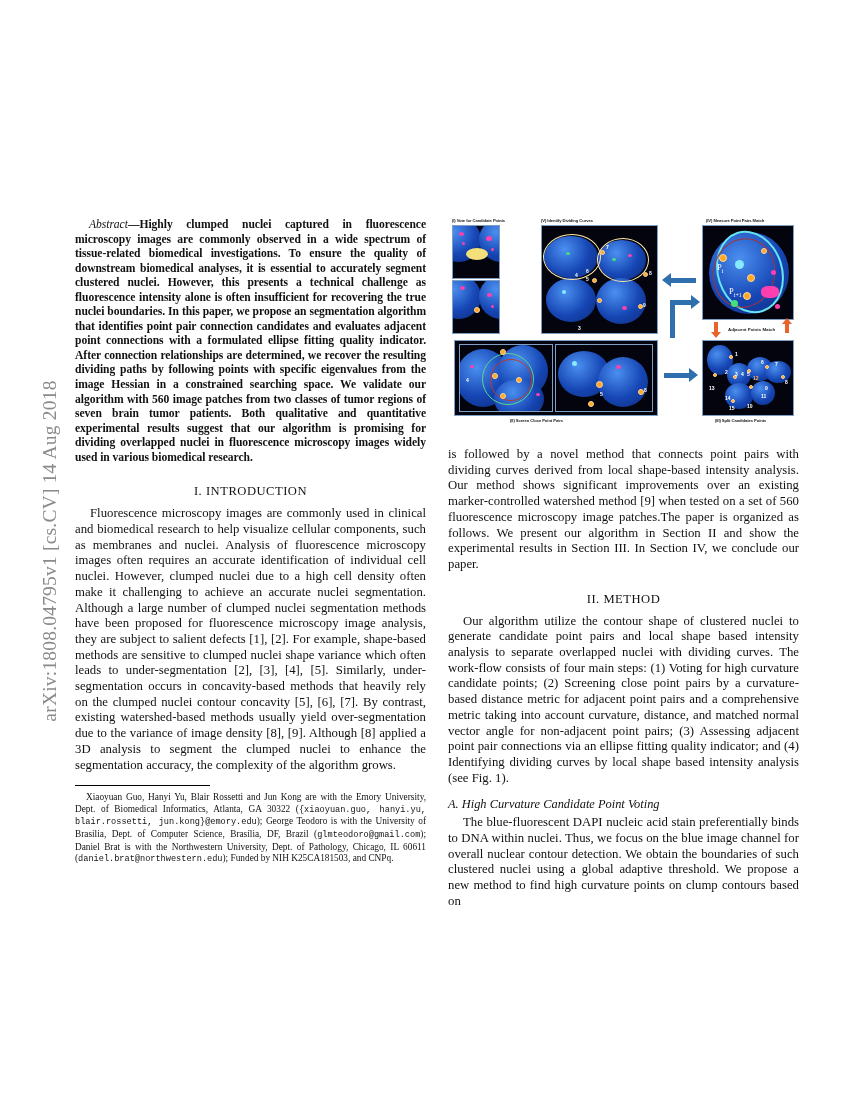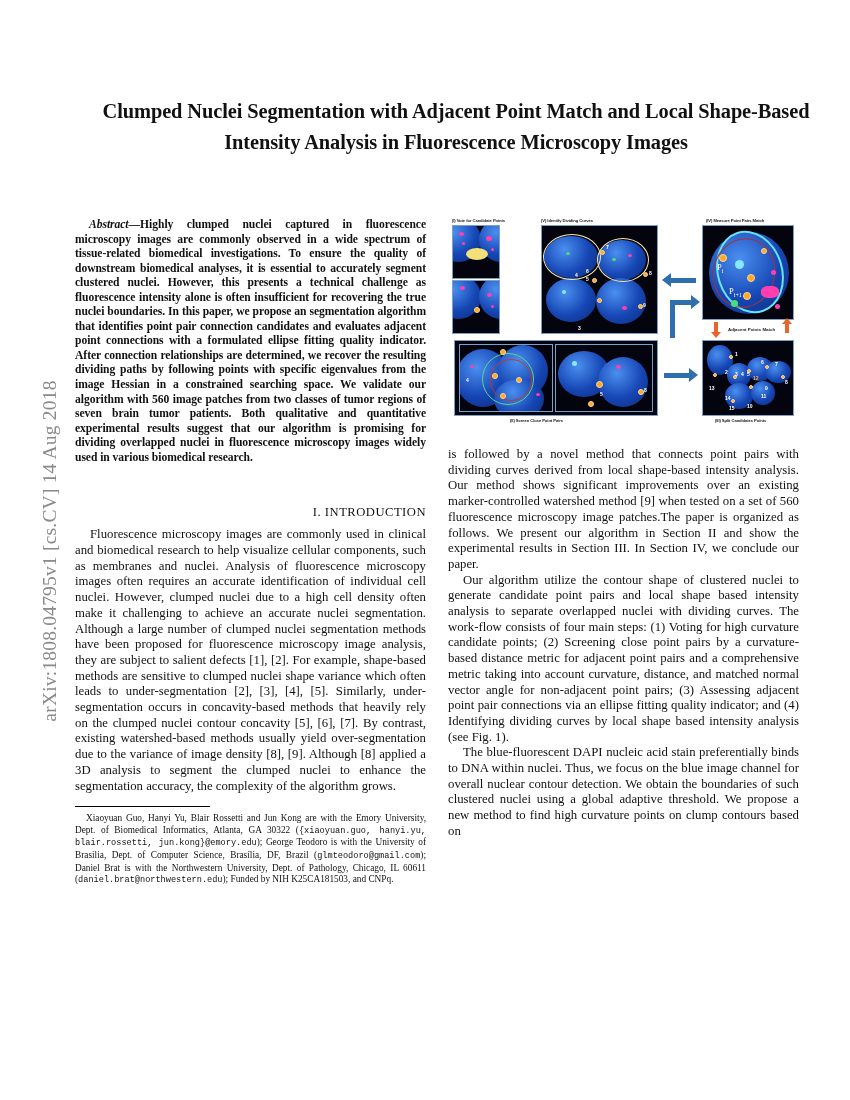--- a/index.html
+++ b/index.html
@@ -87,28 +87,28 @@
     hyphens: manual;
   }
 
   .abstract {
     font-weight: bold;
     font-size: 11.6px;
     line-height: 14.55px;
     text-indent: 14px;
     letter-spacing: -0.05px;
   }
-  .abstract i { font-weight: bold; font-style: italic; }
+  .abstract i { font-weight: normal; font-style: italic; }
 
   .sec-head {
-    text-align: right;
+    text-align: center;
     font-size: 12.6px;
     font-variant: small-caps;
     letter-spacing: 0.5px;
-    margin: 40px 0 7px 0;
+    margin: 19px 0 7px 0;
     font-family: Liberation Serif, serif;
   }
   .subsec-head {
     font-size: 12.4px;
     font-style: italic;
     margin: 11px 0 3px 0;
     text-align: left;
   }
 
   .body-par {
@@ -198,21 +198,20 @@
 </style>
 </head>
 <body>
 
 <div class="arxiv-stamp">
   <span>arXiv:1808.04795v1  [cs.CV]  14 Aug 2018</span>
 </div>
 
 <div class="page">
 
-  <h1 class="title">Clumped Nuclei Segmentation with Adjacent Point Match and Local Shape-Based Intensity Analysis in Fluorescence Microscopy Images</h1>
 
   <div class="columns">
 
     <div class="col">
 
       <p class="abstract"><i>Abstract</i><span>—</span><span>Highly clumped nuclei captured in fluorescence microscopy images are commonly observed in a wide spectrum of tissue-related biomedical investigations. To ensure the quality of downstream biomedical analyses, it is essential to accurately segment clustered nuclei. However, this presents a technical challenge as fluorescence intensity alone is often insufficient for recovering the true nuclei boundaries. In this paper, we propose an segmentation algorithm that identifies point pair connection candidates and evaluates adjacent point connections with a formulated ellipse fitting quality indicator. After connection relationships are determined, we recover the resulting dividing paths by following points with specific eigenvalues from the image Hessian in a constrained searching space. We validate our algorithm with 560 image patches from two classes of tumor regions of seven brain tumor patients. Both qualitative and quantitative experimental results suggest that our algorithm is promising for dividing overlapped nuclei in fluorescence microscopy images widely used in various biomedical research.</span></p>
 
       <div class="sec-head">I.  INTRODUCTION</div>
 
       <p class="body-par">Fluorescence microscopy images are commonly used in clinical and biomedical research to help visualize cellular components, such as membranes and nuclei. Analysis of fluorescence microscopy images often requires an accurate identification of individual cell nuclei. However, clumped nuclei due to a high cell density often make it challenging to achieve an accurate nuclei segmentation. Although a large number of clumped nuclei segmentation methods have been proposed for fluorescence microscopy image analysis, they are subject to salient defects [1], [2]. For example, shape-based methods are sensitive to clumped nuclei shape variance which often leads to under-segmentation [2], [3], [4], [5]. Similarly, under-segmentation occurs in concavity-based methods that heavily rely on the clumped nuclei contour concavity [5], [6], [7]. By contrast, existing watershed-based methods usually yield over-segmentation due to the variance of image density [8], [9]. Although [8] applied a 3D analysis to segment the clumped nuclei to enhance the segmentation accuracy, the complexity of the algorithm grows.</p>
@@ -369,21 +368,23 @@
             <div class="numlab" style="left:44px; top:62px;">10</div>
           </div>
           <div class="panel-label" style="left:267px; top:200px;">(III) Split Candidates Points</div>
 
         </div>
 
       </div>
 
       <p class="body-par cont" style="margin-top:14px;">is followed by a novel method that connects point pairs with dividing curves derived from local shape-based intensity analysis. Our method shows significant improvements over an existing marker-controlled watershed method [9] when tested on a set of 560 fluorescence microscopy image patches.The paper is organized as follows. We present our algorithm in Section II and show the experimental results in Section III. In Section IV, we conclude our paper.</p>
 
+      <div class="sec-head">II.  METHOD</div>
 
       <p class="body-par">Our algorithm utilize the contour shape of clustered nuclei to generate candidate point pairs and local shape based intensity analysis to separate overlapped nuclei with dividing curves. The work-flow consists of four main steps: (1) Voting for high curvature candidate points; (2) Screening close point pairs by a curvature-based distance metric for adjacent point pairs and a comprehensive metric taking into account curvature, distance, and matched normal vector angle for non-adjacent point pairs; (3) Assessing adjacent point pair connections via an ellipse fitting quality indicator; and (4) Identifying dividing curves by local shape based intensity analysis (see Fig. 1).</p>
 
+      <div class="subsec-head">A.  High Curvature Candidate Point Voting</div>
 
       <p class="body-par">The blue-fluorescent DAPI nucleic acid stain preferentially binds to DNA within nuclei. Thus, we focus on the blue image channel for overall nuclear contour detection. We obtain the boundaries of such clustered nuclei using a global adaptive threshold. We propose a new method to find high curvature points on clump contours based on</p>
 
     </div>
   </div>
 </div>
 
 </body></html>

